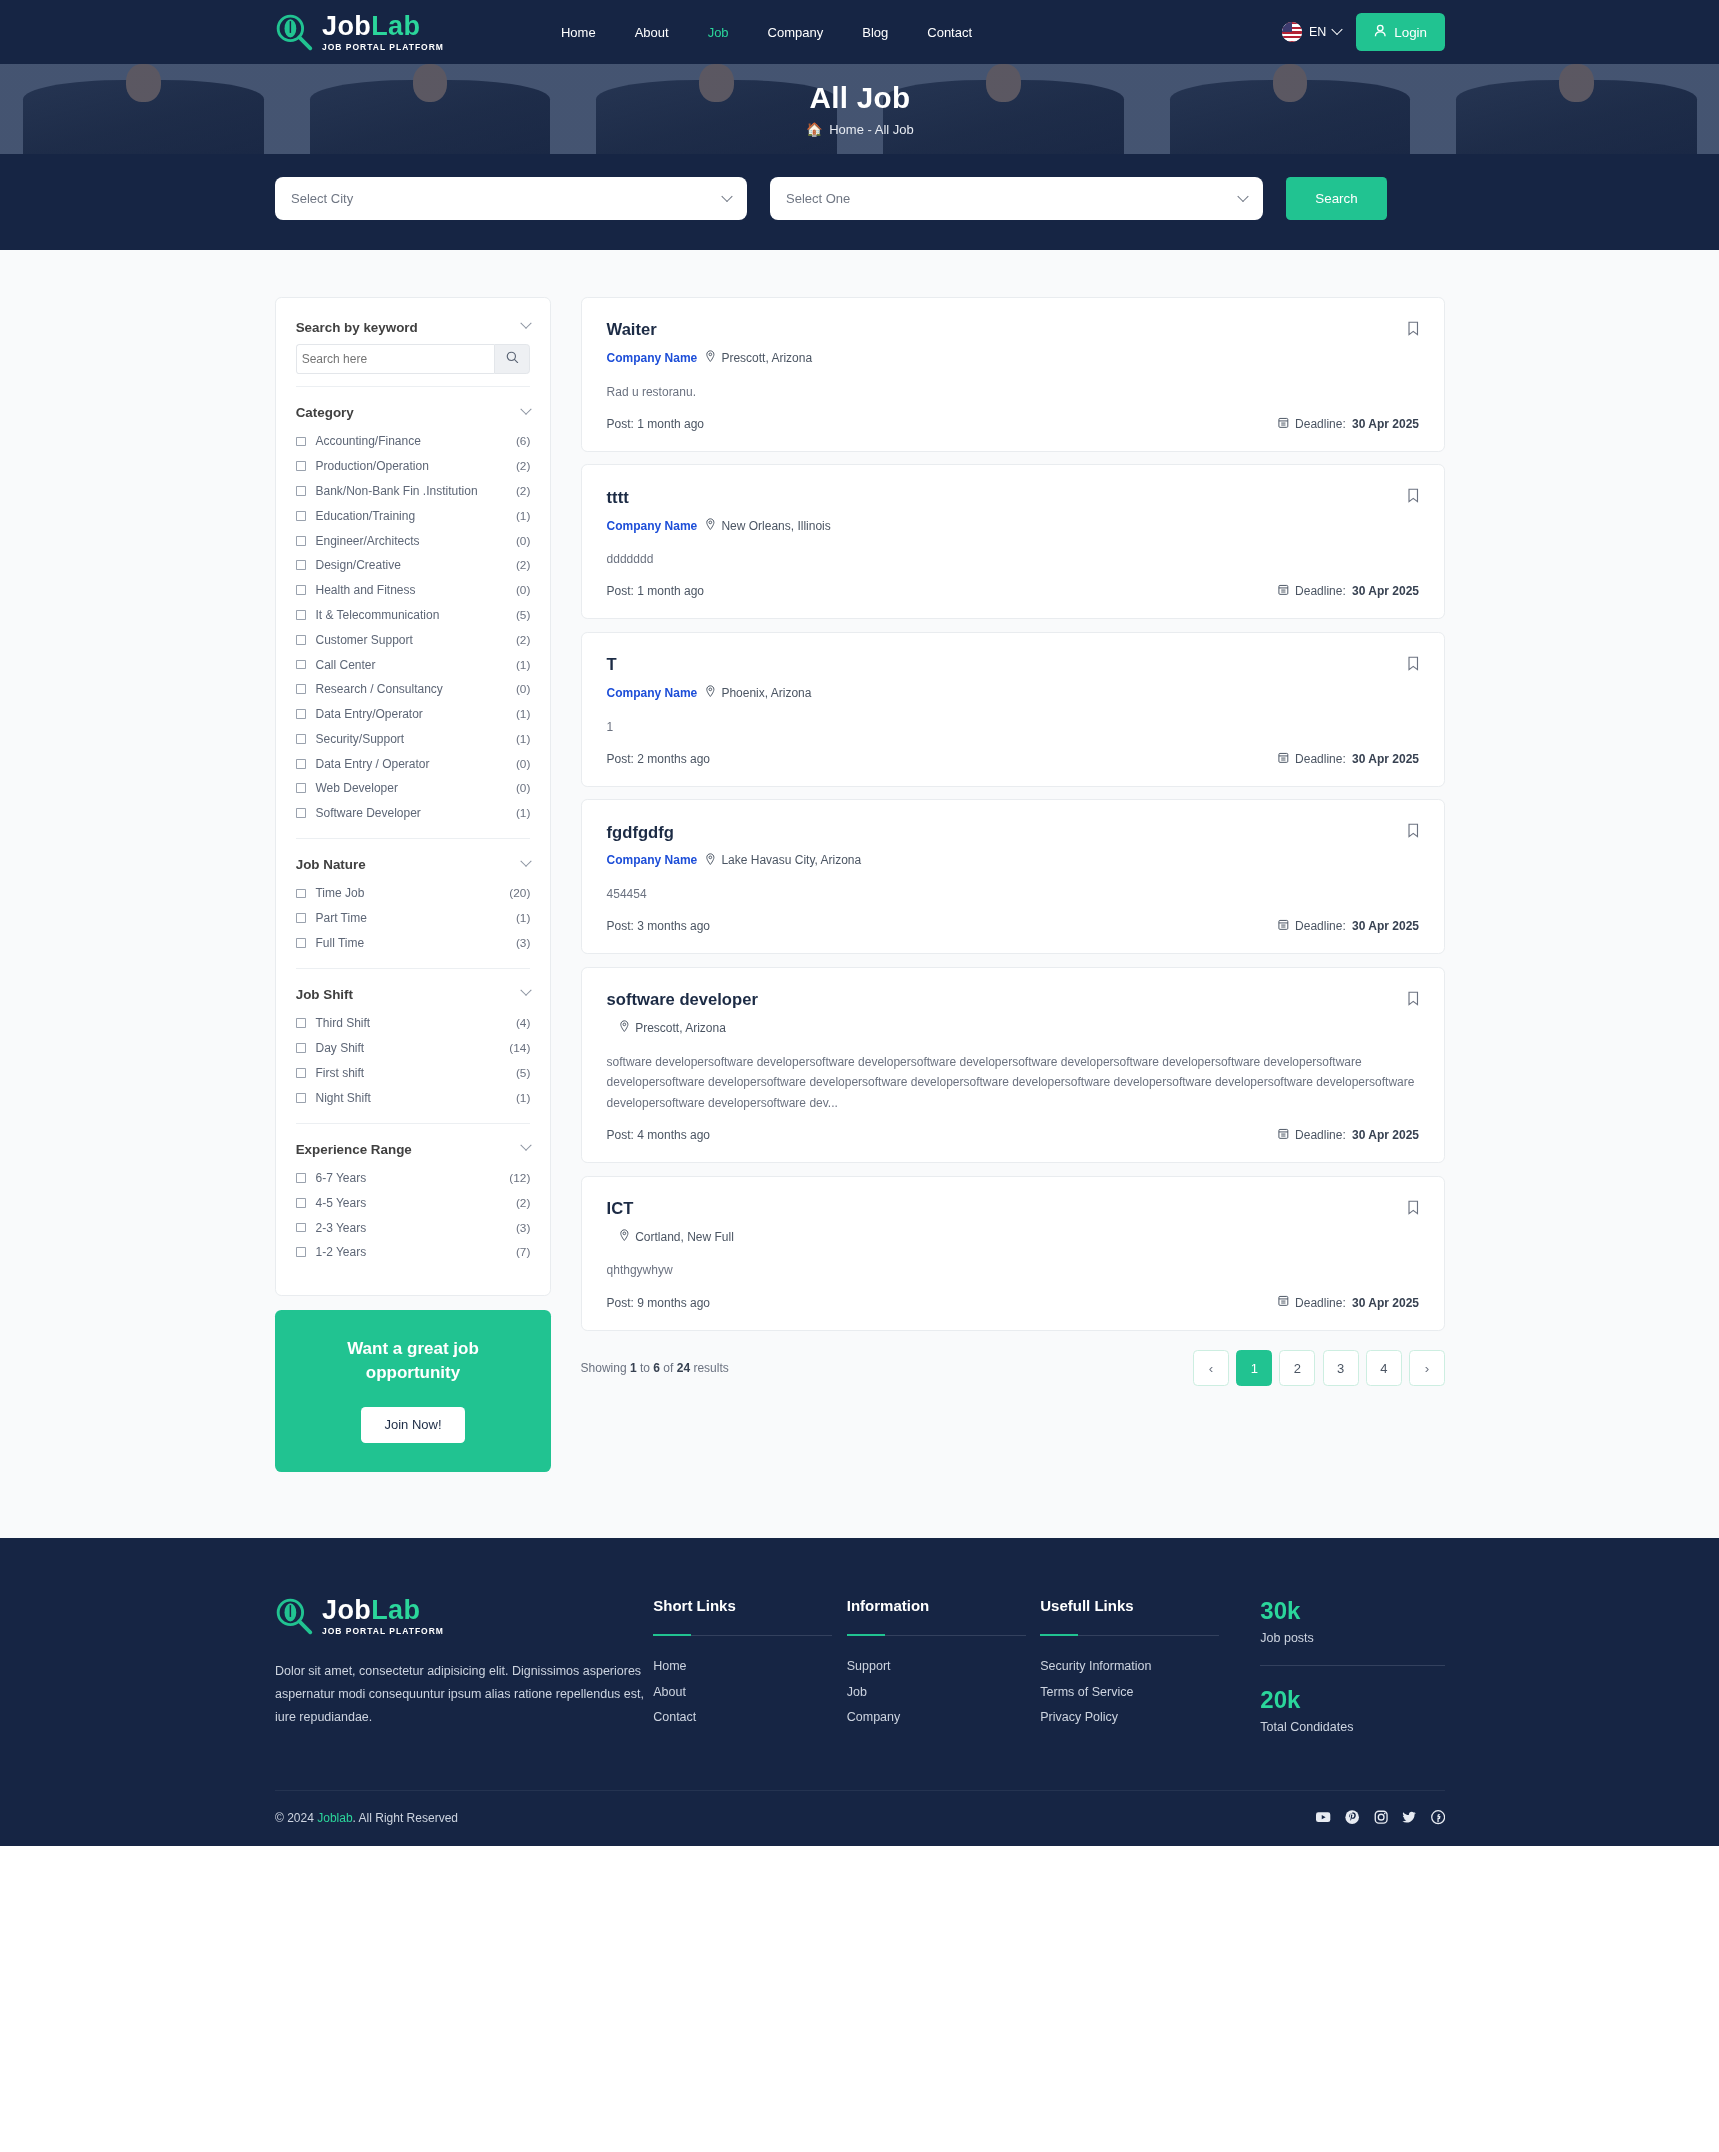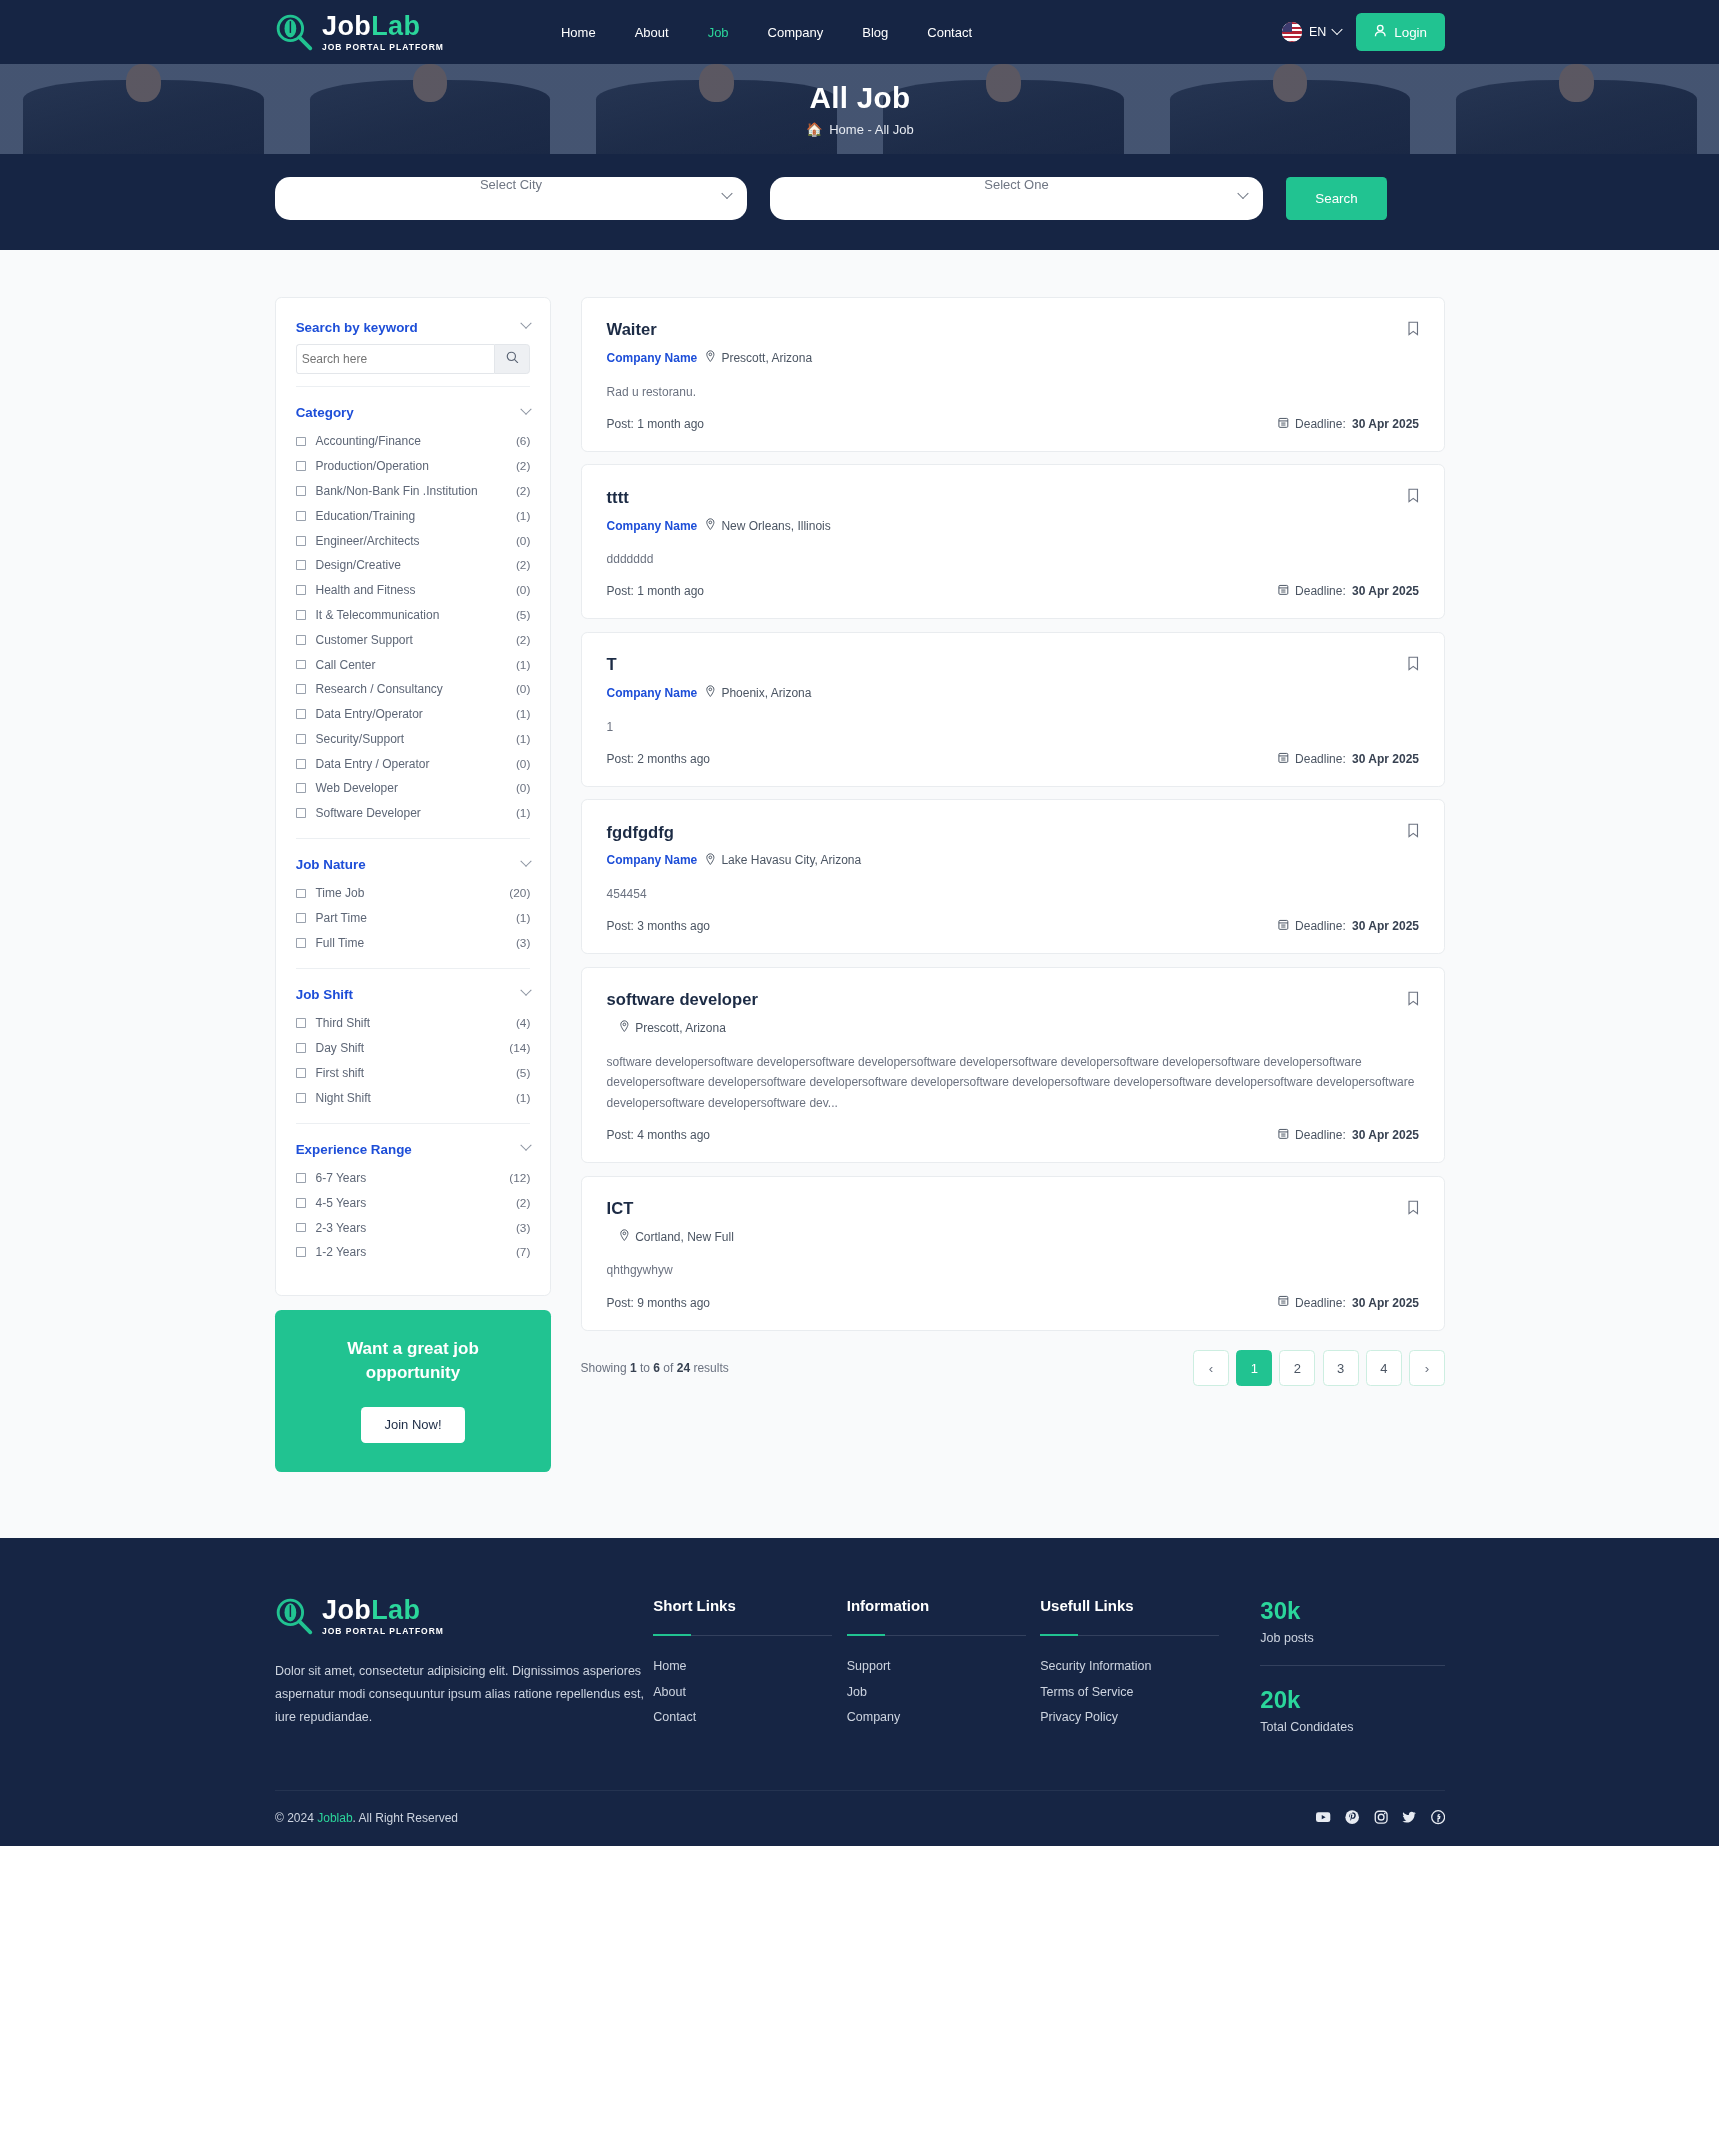--- a/index.html
+++ b/index.html
@@ -90,23 +90,23 @@
     gap: 6.3px; color: #e7ebf2; font-size: 13px;
   }
   .home-ico { color: #2bd69b; font-size: 13.4px; line-height: 1; }
 
   
   .searchstrip {
     background: #162544; padding: 23px 275px 30px;
     display: flex; align-items: center; gap: 23px;
   }
   .sel {
-    background: #fff; border: none; border-radius: 15px; height: 43px;
+    background: #fff; border: none; border-radius: 8px; height: 43px;
     display: flex; align-items: center; padding: 0 16px;
-    font-size: 13px; color: #6f7683; position: relative; flex-direction: column;
+    font-size: 13px; color: #6f7683; position: relative;
   }
   .sel.city { width: 472px; }
   .sel.one  { width: 493px; }
   .sel .caret {
     margin-left: auto; width: 8px; height: 8px;
     border-right: 1.4px solid #6f7683; border-bottom: 1.4px solid #6f7683;
     transform: rotate(45deg) translate(-1.8px,-1.8px);
   }
   .search-btn {
     background: #21c391; color: #fff; border: none; border-radius: 4.5px;
@@ -118,21 +118,21 @@
   .page { background: #f9fafb; padding: 47px 275px 66px; display: flex; gap: 29.6px; }
   .sidebar { width: 276px; flex: none; }
   .panel {
     background: #fff; border: 0.9px solid #e9ecef; border-radius: 6.3px;
     padding: 3.6px 19.7px 18px;
   }
   .fgroup { padding: 18px 0 12.5px; border-bottom: 0.9px solid #eceff2; }
   .fgroup:last-of-type { border-bottom: none; }
   .fhead {
     display: flex; align-items: center; justify-content: space-between;
-    color: #1d4ed8; font-size: 13.4px; font-weight: bold; margin-bottom: 9px;
+    color: #404040; font-size: 13.4px; font-weight: bold; margin-bottom: 9px;
   }
   .fcaret {
     width: 8px; height: 8px; border-right: 1.4px solid #8b93a0;
     border-bottom: 1.4px solid #8b93a0; transform: rotate(45deg) translate(-2.7px,-2.7px);
   }
   .kw-row { display: flex; margin-top: 7.2px; }
   .kw-input {
     flex: 1; height: 30px; border: 0.9px solid #e3e6ea; border-right: none;
     border-radius: 3.6px 0 0 3.6px; padding: 0 5px; font-size: 12px;
     color: #8b93a0; font-family: inherit; outline: none; background: #fff;

